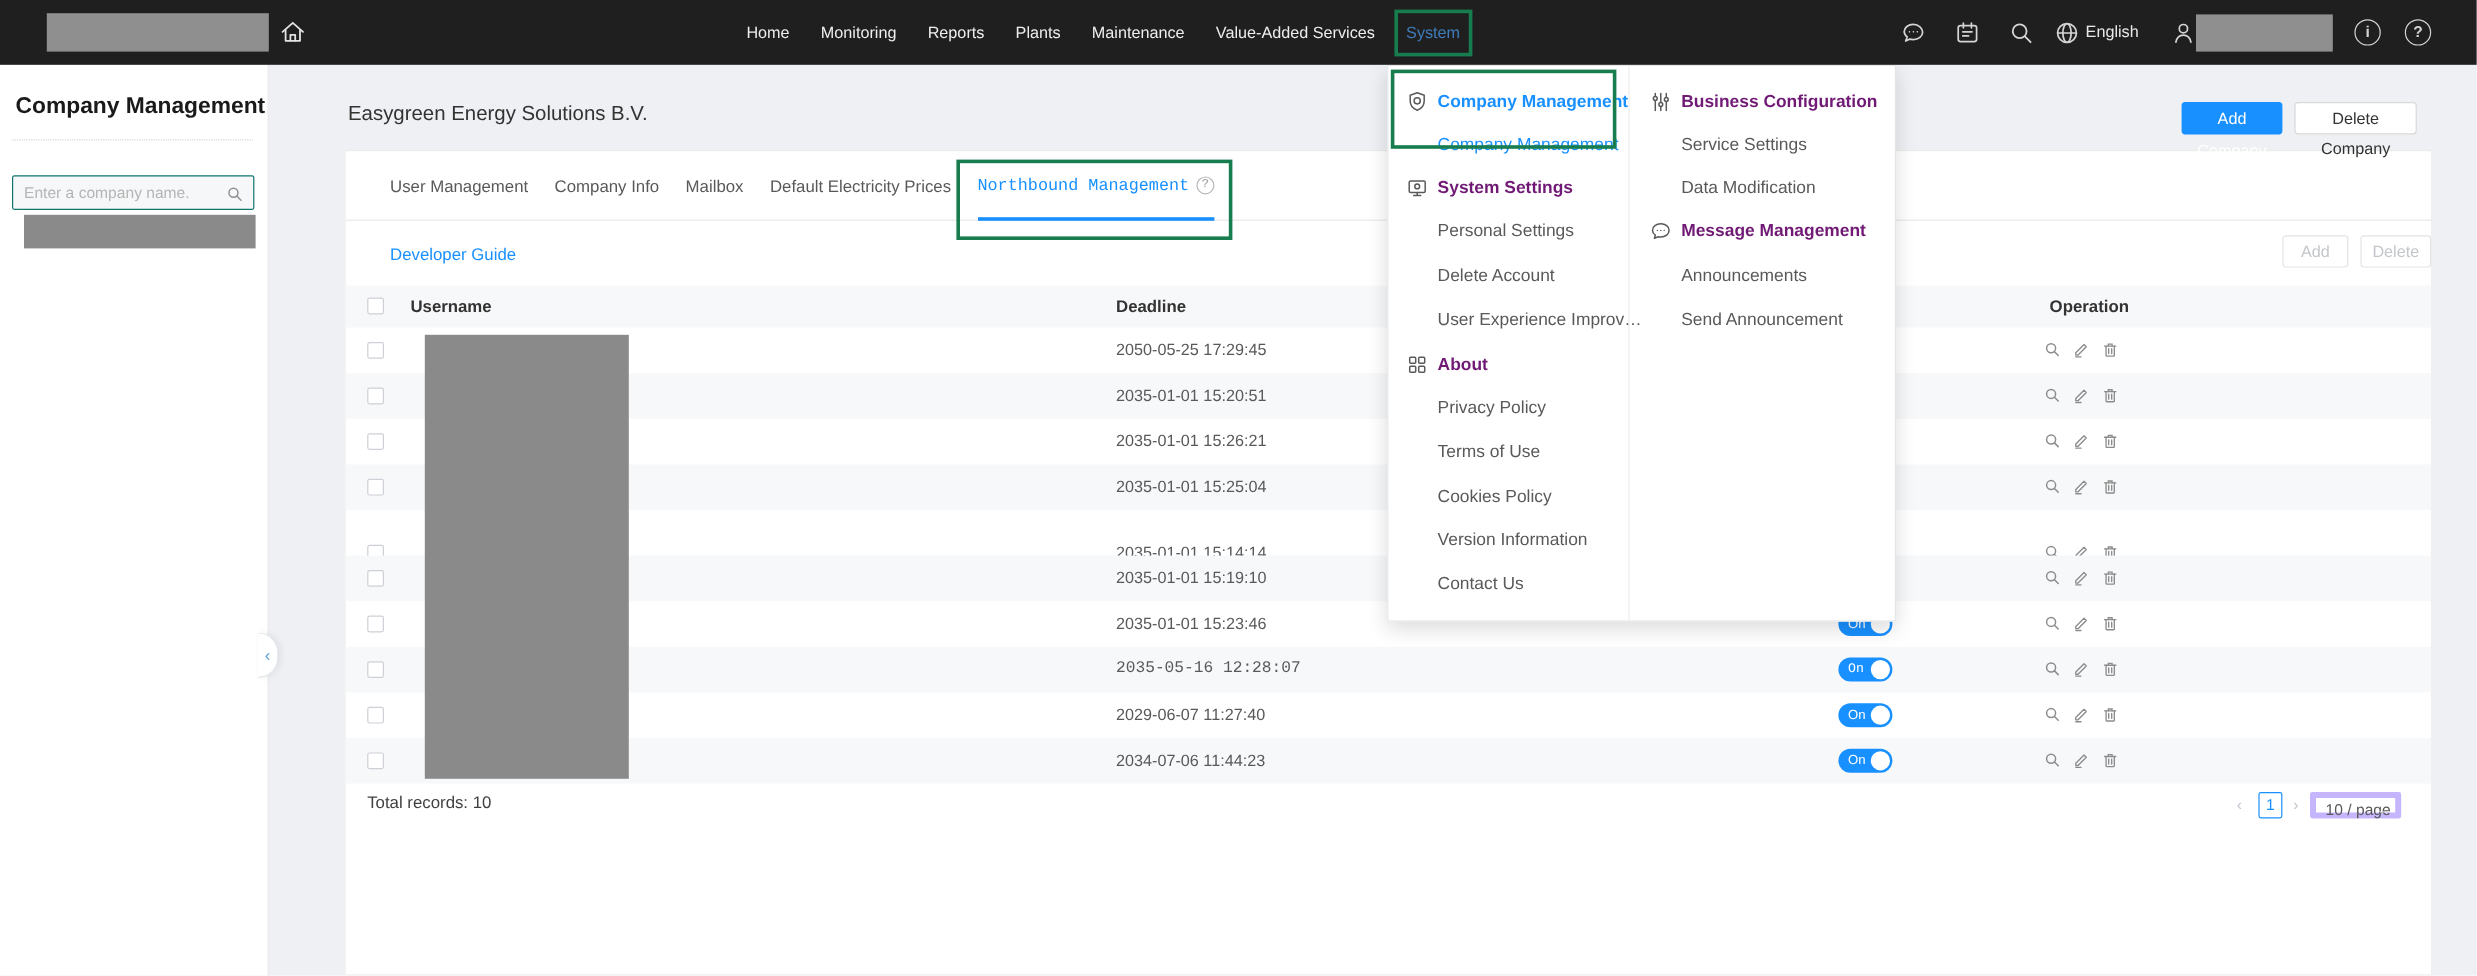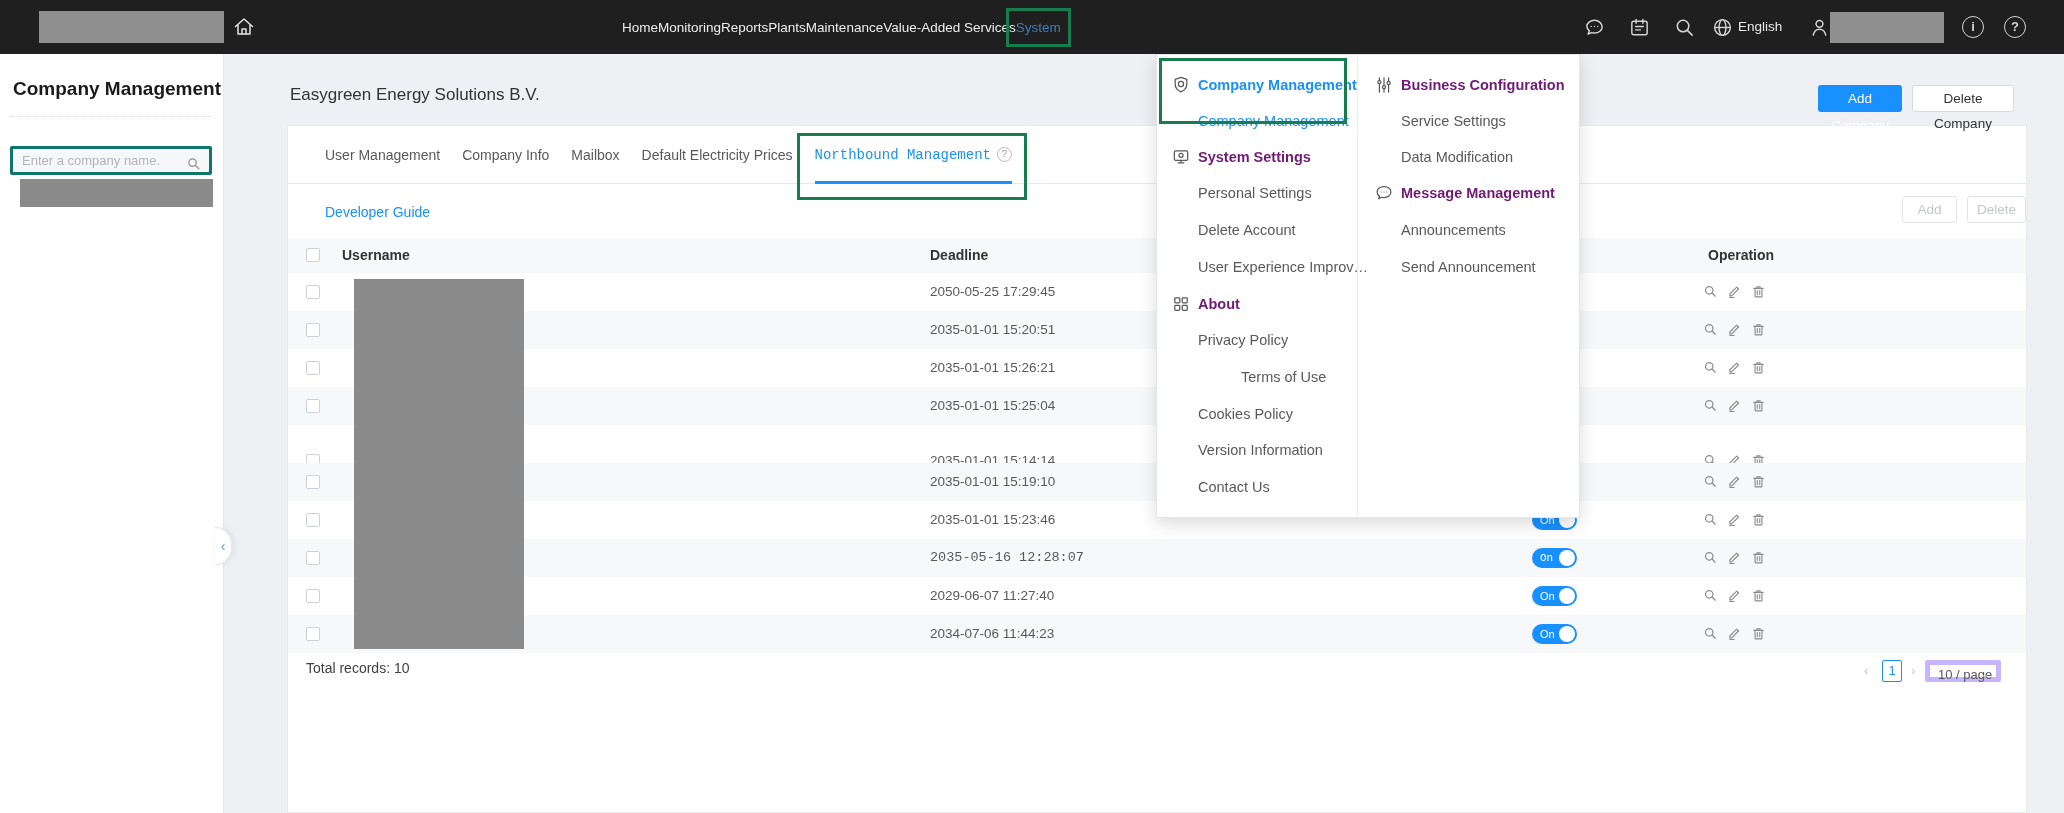--- a/index.html
+++ b/index.html
@@ -9,36 +9,36 @@
     background:#eef0f3;
     font-family:"Liberation Sans", sans-serif;
     color:#262626;
   }
   svg { display:block; }
 
   
   .topbar { position:absolute; left:0; top:0; width:2064px; height:54px; background:#1f1f1f; z-index:80; }
   .logo-redact { position:absolute; left:39px; top:11px; width:185px; height:32px; background:#8f8f8f; }
   .home-ic { position:absolute; left:232px; top:15px; }
-  .topnav { position:absolute; left:622px; top:0; height:54px; display:flex; align-items:center; }
+  .topnav { position:absolute; left:622px; top:0; height:54px; display:flex; align-items:center; gap:26px; }
   .topnav .nav-item { position:relative; height:54px; display:flex; align-items:center; font-size:13.5px; color:#ededed; cursor:pointer; white-space:nowrap; }
   .topnav .nav-item.active { color:#3f7cba; }
   .gbox { border:3px solid #177d4e; position:absolute; pointer-events:none; }
   .gbox-nav { left:-10px; right:-10px; top:8px; bottom:7px; }
   .tb-ic { position:absolute; top:16px; }
   .tb-lang { position:absolute; left:1738px; top:19px; font-size:13.5px; color:#e8e8e8; }
   .user-redact { position:absolute; left:1830px; top:12px; width:114px; height:31px; background:#8f8f8f; }
   .circle-glyph { position:absolute; top:16px; width:22px; height:22px; border:1.6px solid #d4d4d4; border-radius:50%;
     color:#d4d4d4; font-size:13px; line-height:19px; text-align:center; font-weight:bold; }
 
   
   .sidebar { position:absolute; left:0; top:54px; width:224px; bottom:0; background:#fff; border-right:1px solid #e6e6e6; z-index:10; }
   .sb-title { position:absolute; left:13px; top:24px; font-size:19px; font-weight:bold; color:#1a1a1a; }
   .sb-dots { position:absolute; left:10px; right:12px; top:62px; border-top:1px dotted #d6d6d6; }
-  .sb-search { position:absolute; left:10px; top:92px; width:202px; height:29px; background:#f6f7f8; border:3px solid #0f766e; border-radius:2px; }
+  .sb-search { position:absolute; left:10px; top:92px; width:202px; height:29px; background:#f6f7f8; border:1px solid #0f766e; border-radius:2px; }
   .sb-search input { width:100%; height:100%; border:none; outline:none; background:transparent; padding:0 30px 0 9px; font-size:13px; color:#555; font-family:"Liberation Sans", sans-serif; }
   .sb-search input::placeholder { color:#b5b5b5; }
   .sb-search .mag { position:absolute; right:8px; top:7px; }
   .sb-redact { position:absolute; left:20px; top:125px; width:193px; height:28px; background:#8a8a8a; }
   .collapse-tab { position:absolute; left:215px; top:527px; width:17px; height:38px; background:#fff; border:1px solid #e4e8ee; border-left:none;
     border-radius:0 19px 19px 0; box-shadow:2px 0 6px rgba(0,0,0,.07); color:#5a9bd8; font-size:14px; line-height:36px; text-align:center; z-index:15; cursor:pointer; }
 
   
   .page-title { position:absolute; left:290px; top:85px; font-size:17px; color:#333; z-index:2; }
   .btn { display:inline-block; text-align:center; border-radius:3px; font-size:13.5px; cursor:pointer; }
@@ -558,21 +558,21 @@
             <rect x="13.5" y="4.5" width="6" height="6" rx="1"></rect>
             <rect x="4.5" y="13.5" width="6" height="6" rx="1"></rect>
             <rect x="13.5" y="13.5" width="6" height="6" rx="1"></rect>
           </svg>
         </span>
       <span class="mi-label">About</span>
     </div>
     <div class="menu-item child" style="top:267px;">
       <span class="mi-label">Privacy Policy</span>
     </div>
-    <div class="menu-item child" style="top:304px;margin-left:43px;">
+    <div class="menu-item child" style="top:304px;">
       <span class="mi-label">Terms of Use</span>
     </div>
     <div class="menu-item child" style="top:341px;">
       <span class="mi-label">Cookies Policy</span>
     </div>
     <div class="menu-item child" style="top:377px;">
       <span class="mi-label">Version Information</span>
     </div>
     <div class="menu-item child" style="top:414px;">
       <span class="mi-label">Contact Us</span>

